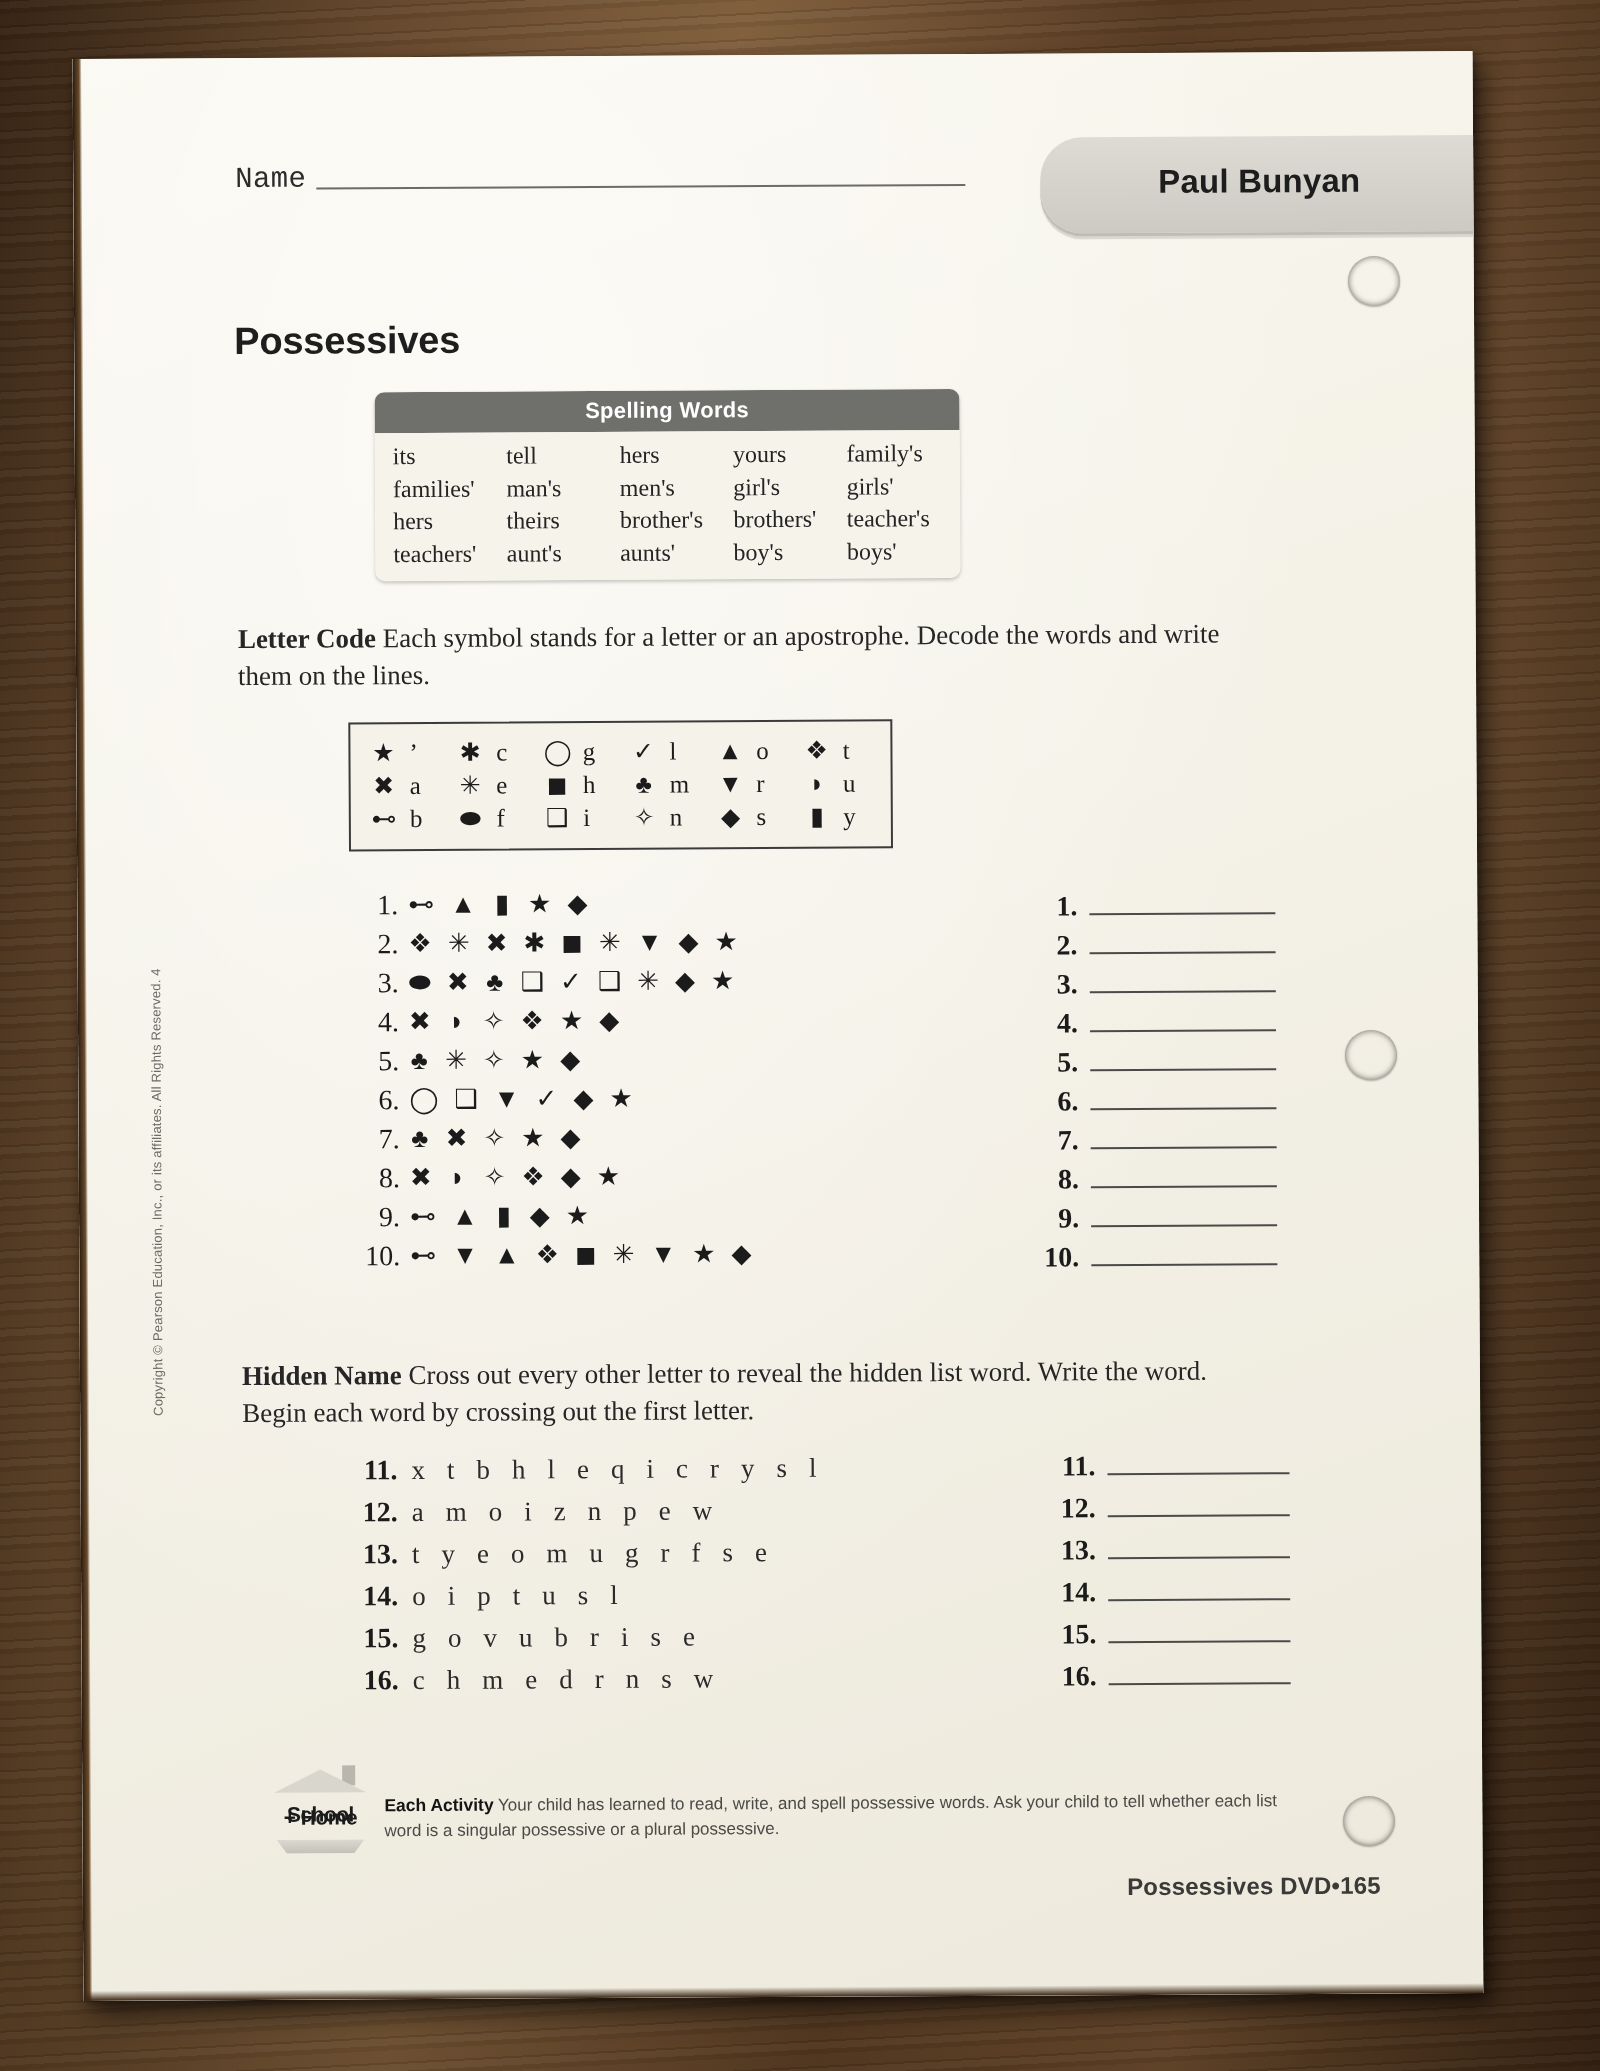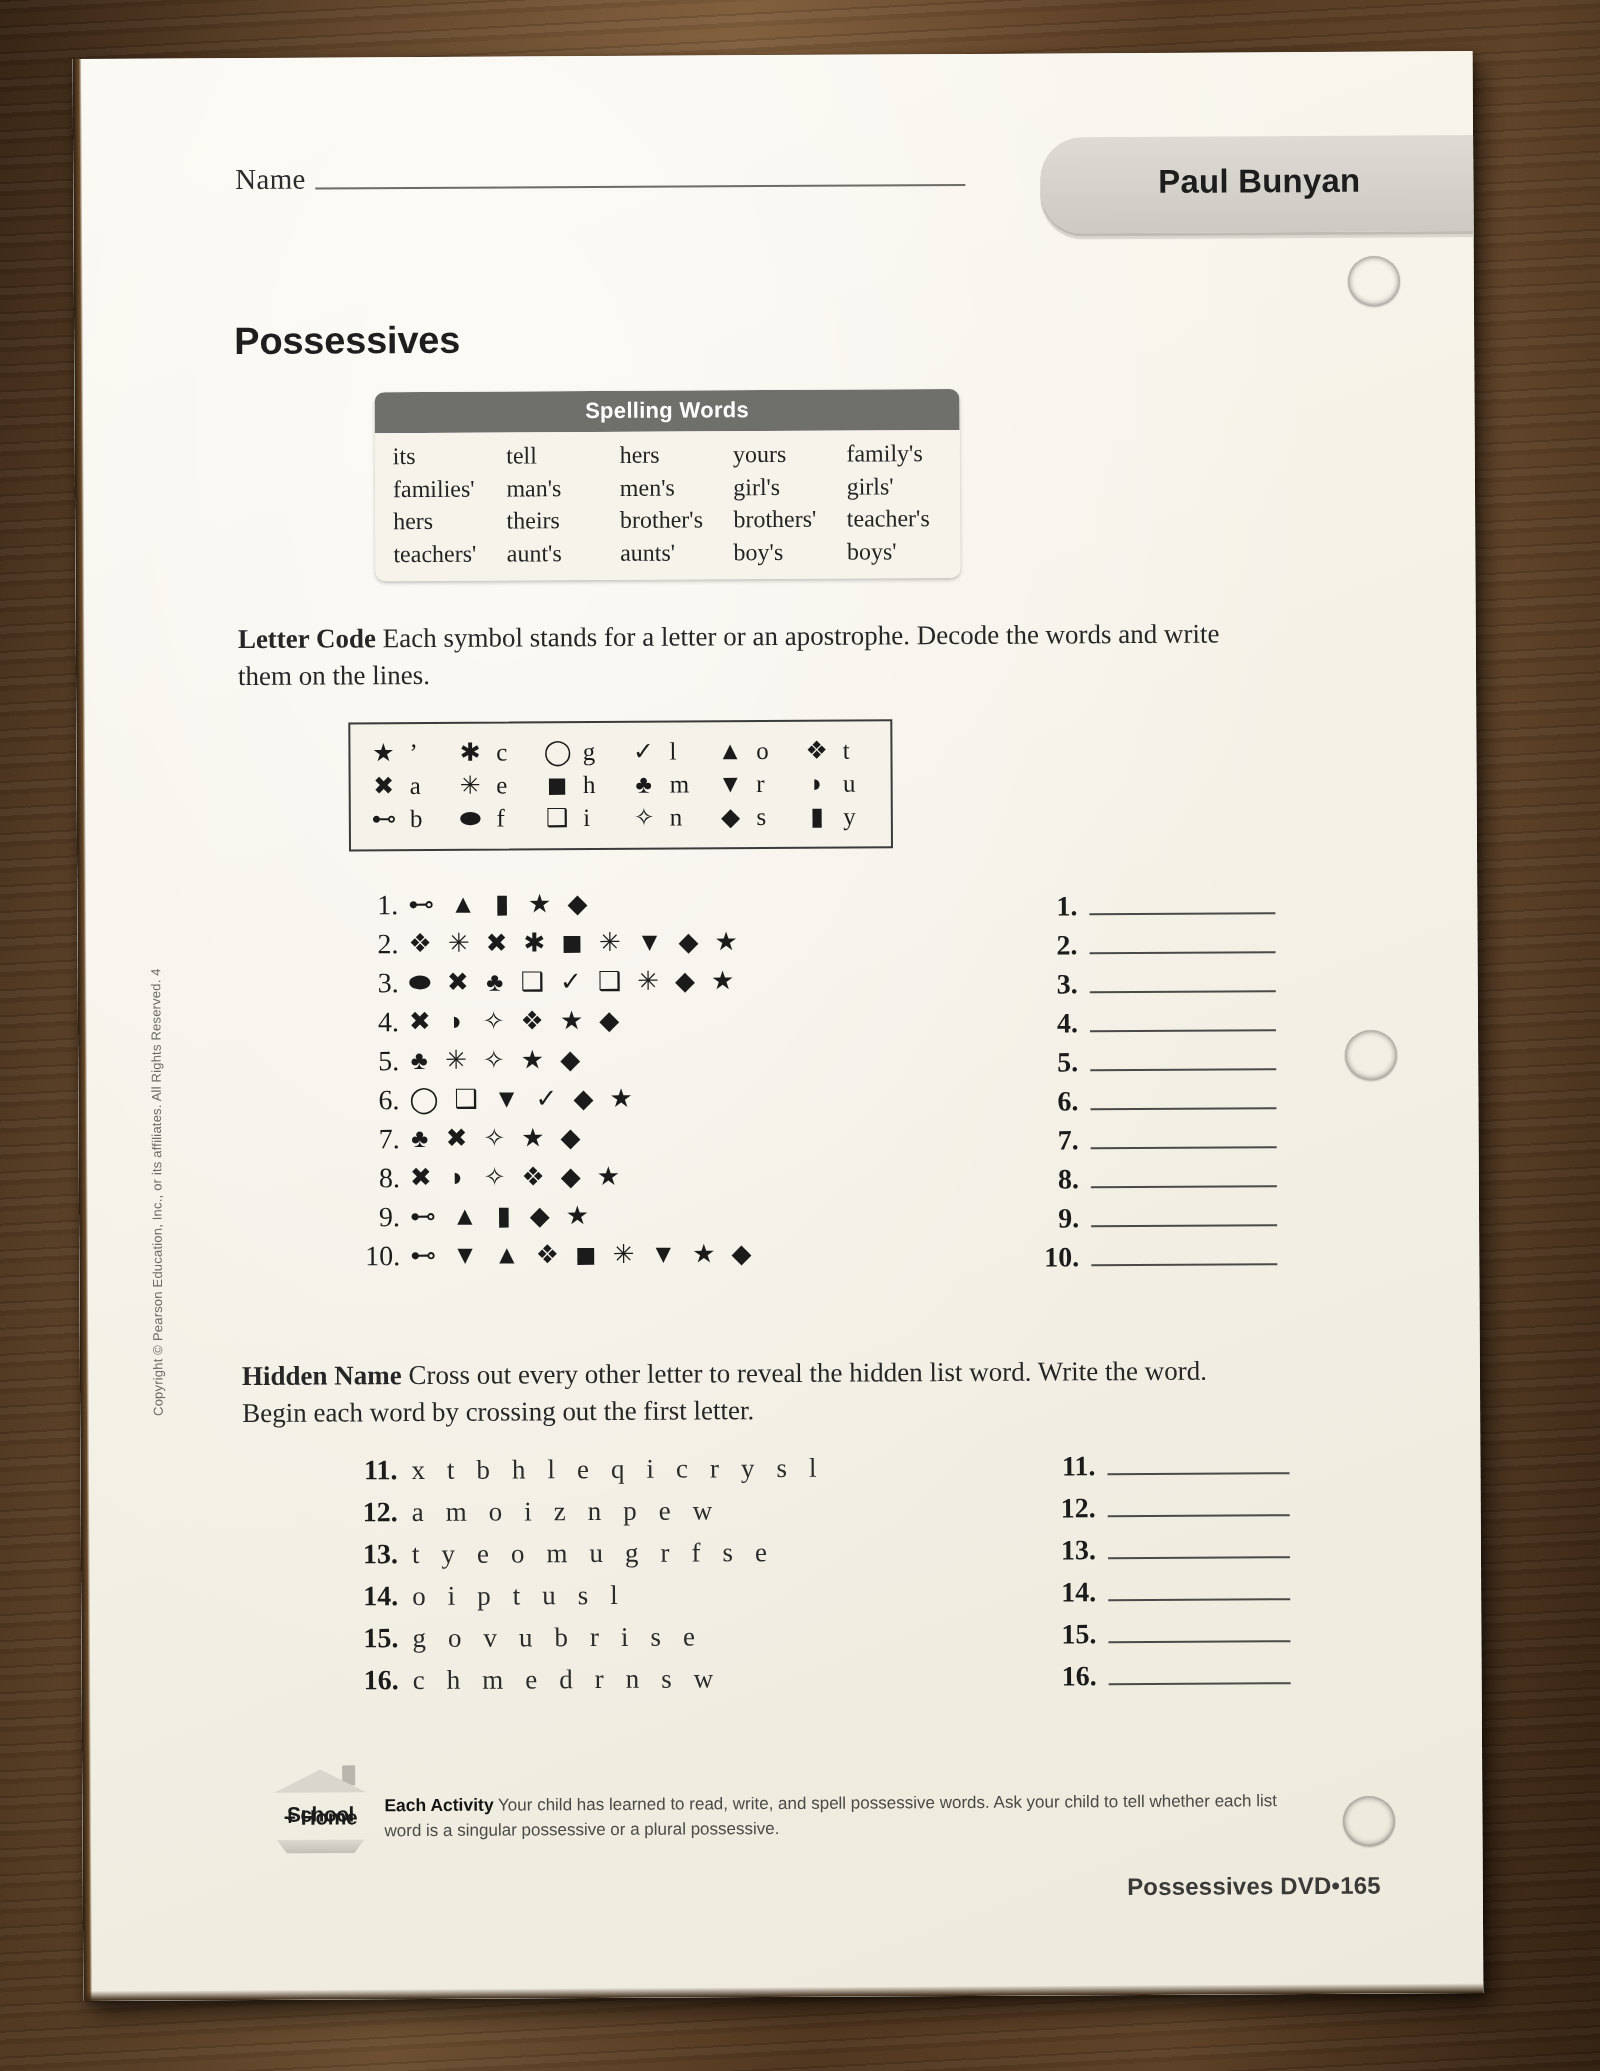--- a/index.html
+++ b/index.html
@@ -51,21 +51,21 @@
   #bottomedge{
     position:absolute;left:0;bottom:0;width:100%;height:10px;
     background:linear-gradient(0deg,#3a2614,rgba(120,95,60,0));
   }
 
   
   #name-row{
     position:absolute;left:162px;top:105px;width:730px;
     display:flex;align-items:flex-end;gap:10px;
   }
-  #name-label{font-size:29px;color:#2c2c2c;letter-spacing:.3px;}
+  #name-label{font-size:29px;color:#2c2c2c;letter-spacing:.3px;font-family:Liberation Mono, monospace;}
   #name-rule{flex:1;height:0;border-bottom:2px solid #6d6b66;margin-bottom:6px;}
 
   
   #story-tab{
     position:absolute;left:967px;top:84px;width:470px;height:96px;
     background:linear-gradient(180deg,#dedbd4,#cdcac3);
     border-top-left-radius:42px;
     border-bottom-left-radius:42px;
     box-shadow:0 3px 0 #bfbcb5, 0 6px 1px #d9d6cf;
   }

